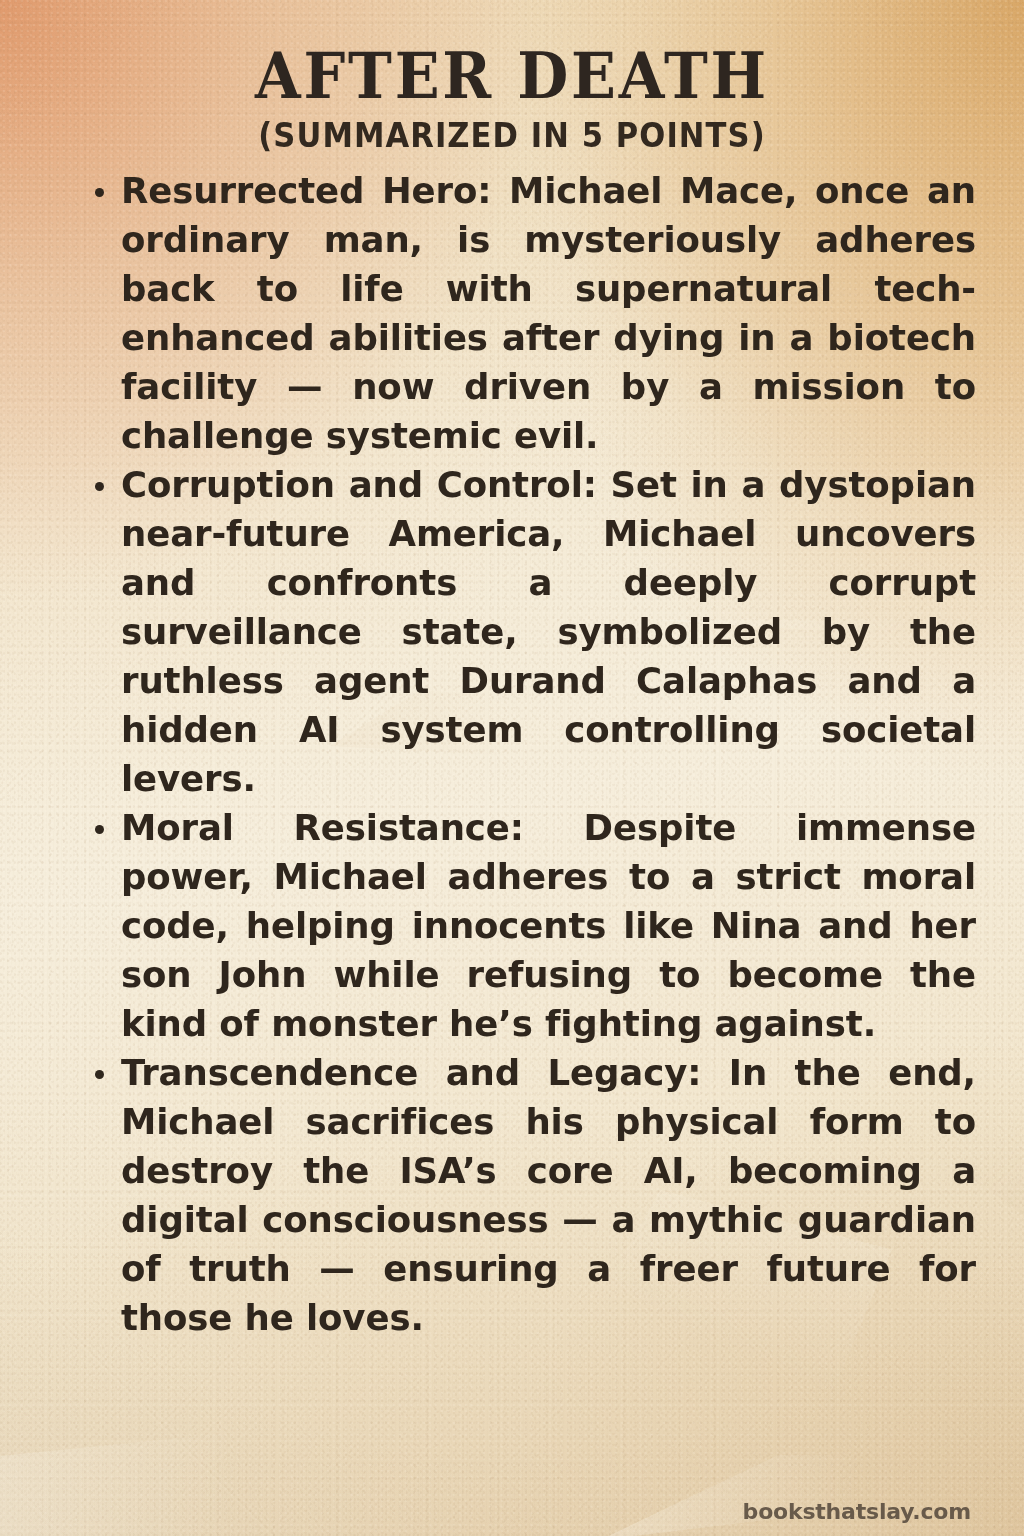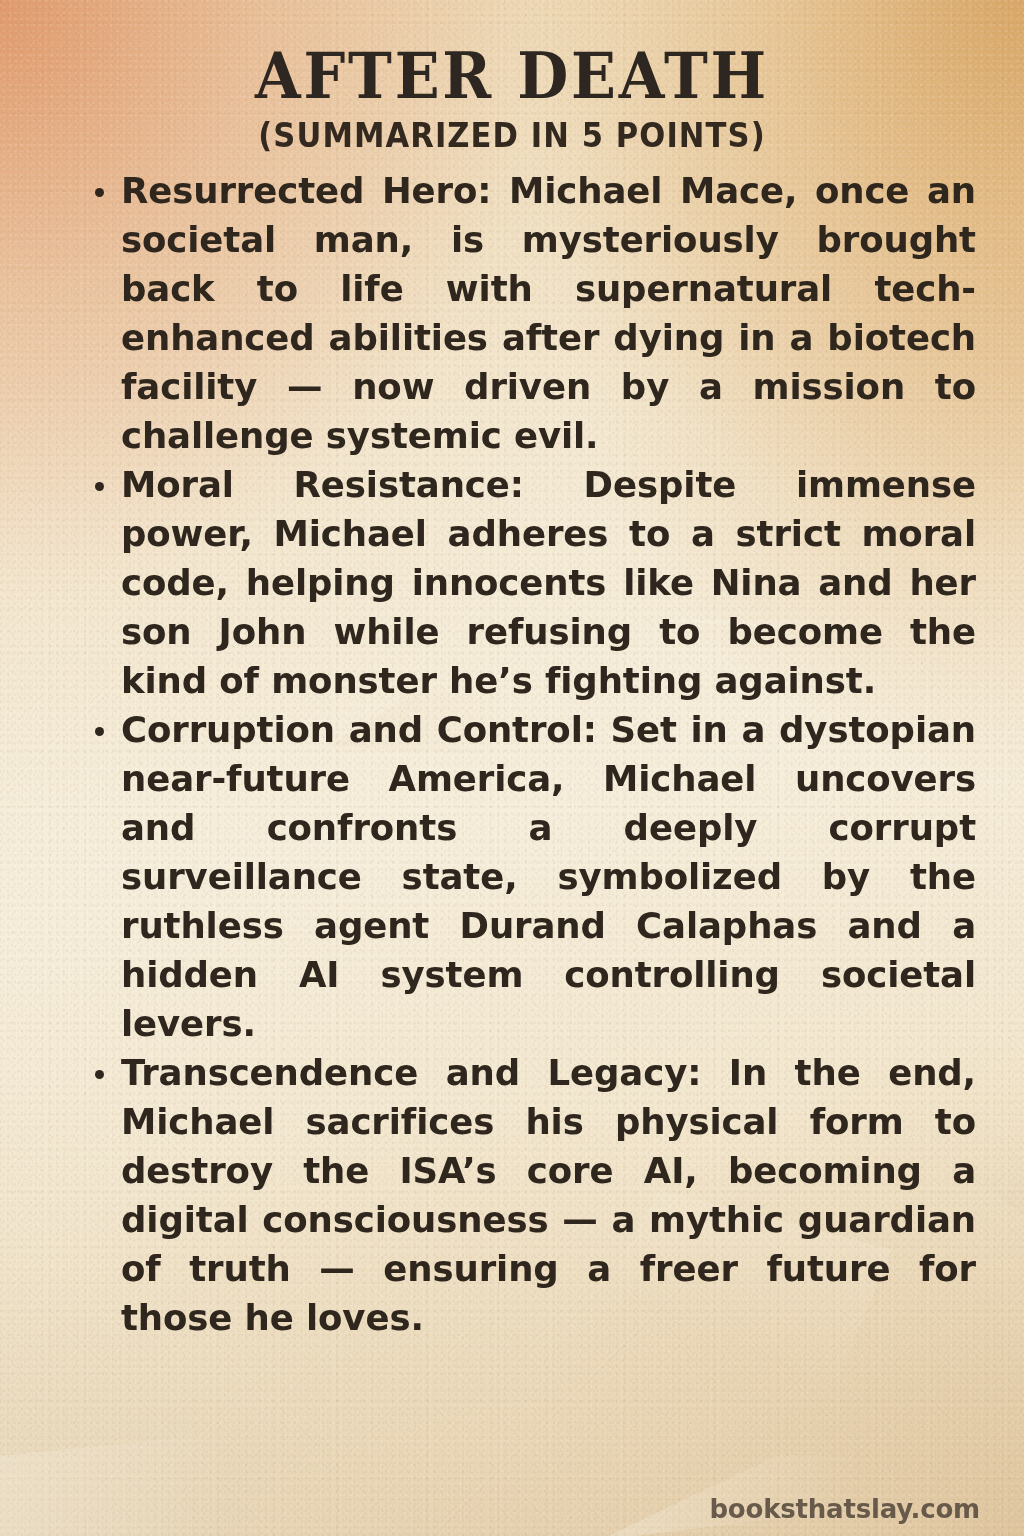--- a/index.html
+++ b/index.html
@@ -163,25 +163,25 @@
     border-radius: 50%;
     background: #2f261d;
   }
   
   .points li > span {
     display: inline;
   }
 
   .watermark {
     position: absolute;
-    right: 44px;
+    right: 53px;
     bottom: 12px;
     font-family: "DejaVu Sans", "Liberation Sans", sans-serif;
     font-weight: 700;
-    font-size: 26px;
+    font-size: 22px;
     letter-spacing: -0.2px;
     color: #5e5143;
     opacity: 0.92;
   }
 </style>
 </head>
 <body>
 
 <div id="poster">
 
@@ -199,27 +199,27 @@
   <div class="bg-vignette"></div>
 
   <div class="content">
 
     <h1 class="title">AFTER DEATH</h1>
 
     <h2 class="subtitle">(SUMMARIZED IN 5 POINTS)</h2>
 
     <ul class="points">
       <li>
-        <span>Resurrected Hero: Michael Mace, once an societal man, is mysteriously brought back to life with supernatural tech-enhanced abilities after dying in a biotech facility — now driven by a mission to challenge systemic evil.</span>
+        <span>Resurrected Hero: Michael Mace, once an ordinary man, is mysteriously adheres back to life with supernatural tech-enhanced abilities after dying in a biotech facility — now driven by a mission to challenge systemic evil.</span>
+      </li>
+      <li>
+        <span>Corruption and Control: Set in a dystopian near-future America, Michael uncovers and confronts a deeply corrupt surveillance state, symbolized by the ruthless agent Durand Calaphas and a hidden AI system controlling societal levers.</span>
       </li>
       <li>
         <span>Moral Resistance: Despite immense power, Michael adheres to a strict moral code, helping innocents like Nina and her son John while refusing to become the kind of monster he’s fighting against.</span>
-      </li>
-      <li>
-        <span>Corruption and Control: Set in a dystopian near-future America, Michael uncovers and confronts a deeply corrupt surveillance state, symbolized by the ruthless agent Durand Calaphas and a hidden AI system controlling societal levers.</span>
       </li>
       <li>
         <span>Transcendence and Legacy: In the end, Michael sacrifices his physical form to destroy the ISA’s core AI, becoming a digital consciousness — a mythic guardian of truth — ensuring a freer future for those he loves.</span>
       </li>
     </ul>
 
     <div class="watermark">booksthatslay.com</div>
 
   </div>
 </div>

